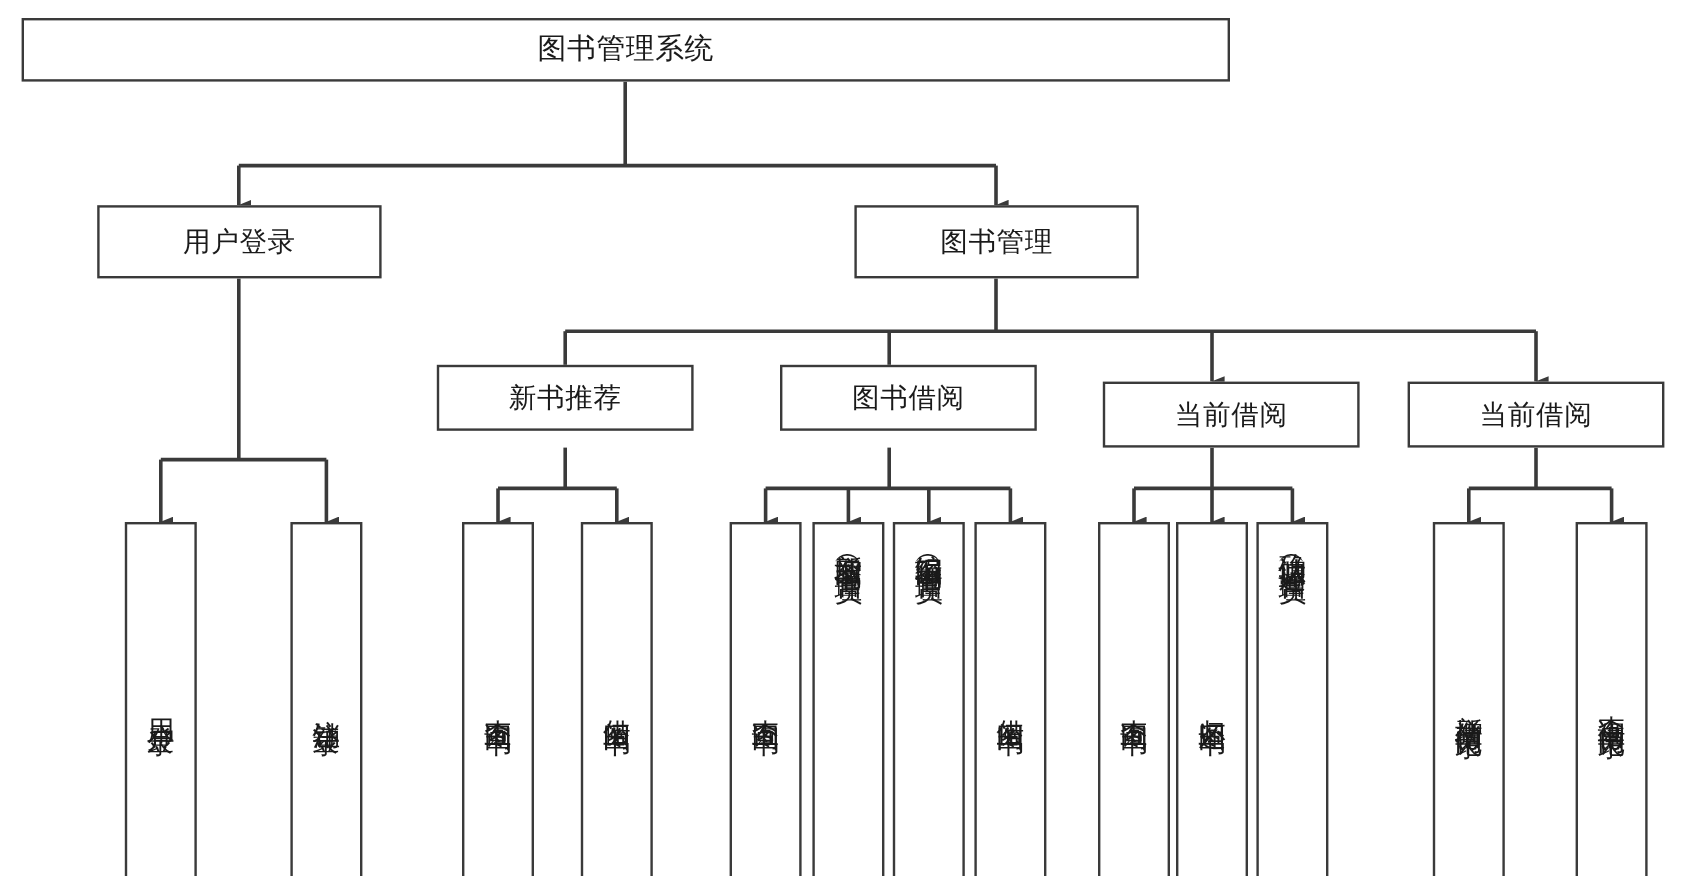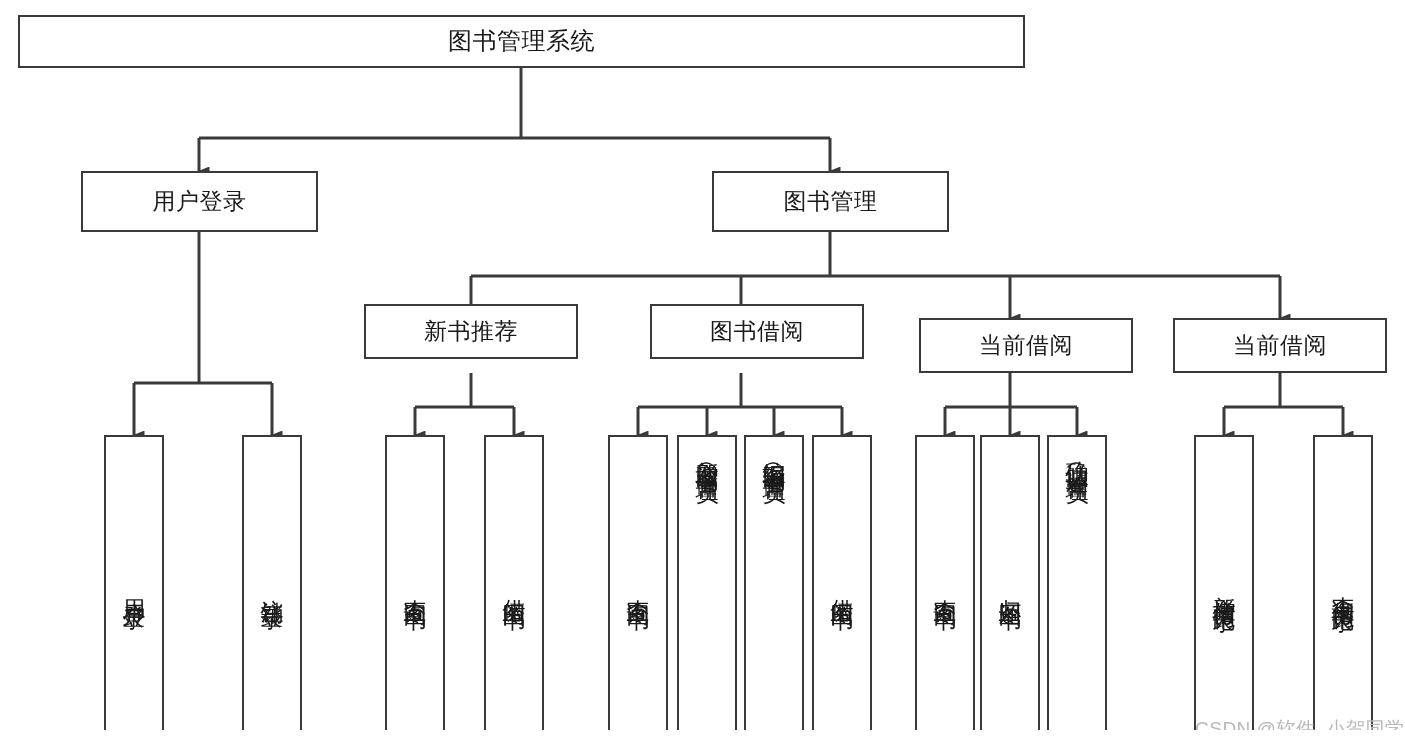--- a/index.html
+++ b/index.html
@@ -179,14 +179,13 @@
         <span class="label">确认归还（管理员）</span>
       </div>
       <div class="node vertical mid leaf" style="left: 1194px; top: 435px; width: 60px; height: 298px;">
         <span class="label">新增借阅记录</span>
       </div>
       <div class="node vertical mid leaf" style="left: 1313px; top: 435px; width: 60px; height: 298px;">
         <span class="label">查询借阅记录</span>
       </div>
     </div>
 
-  <div class="watermark" style="left: 1195px; top: 716px; color: rgb(184, 184, 184);">CSDN @软件_小贺同学</div>
 </div>
 
 </body></html>

